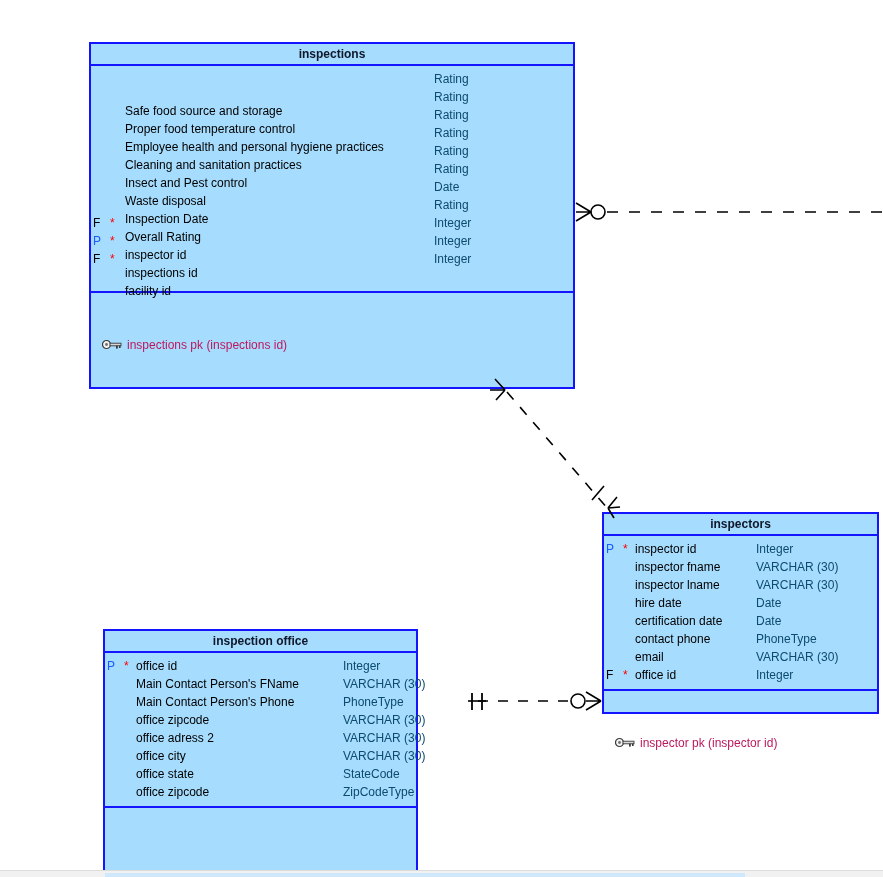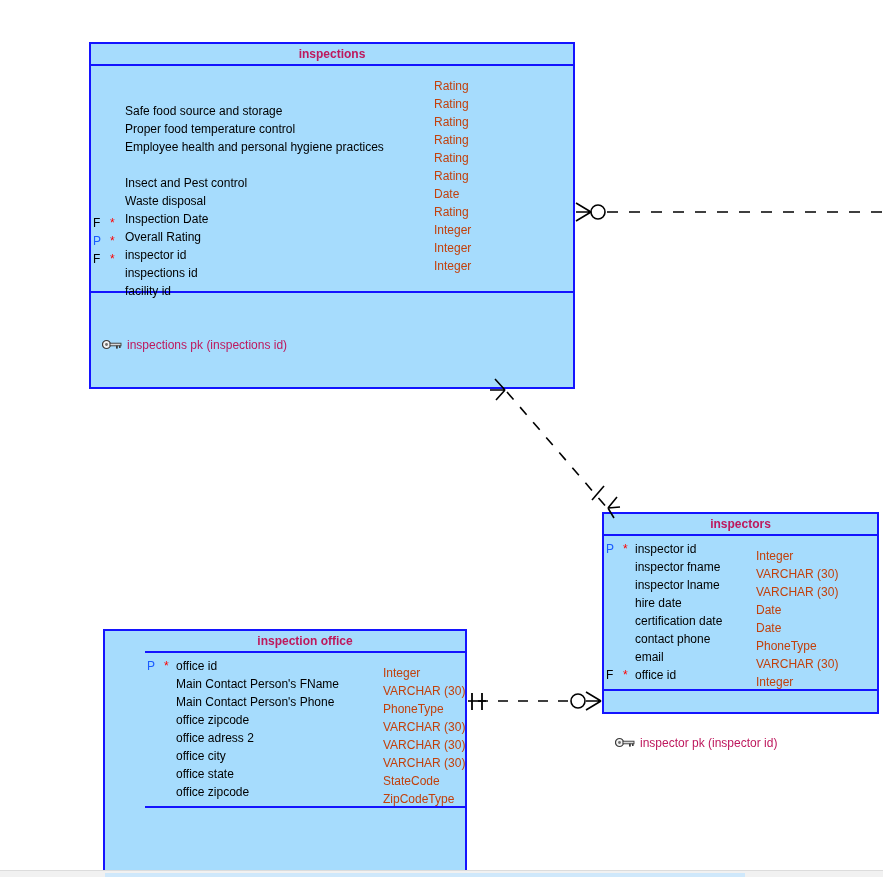--- a/index.html
+++ b/index.html
@@ -29,21 +29,21 @@
     background: #a6dcfd;
     border: 2px solid #1414ff;
     box-sizing: border-box;
   }
   .entity-header {
     height: 22px;
     line-height: 21px;
     text-align: center;
     font-weight: bold;
     font-size: 12px;
-    color: #be185d;
+    color: #0f172a;
     border-bottom: 2px solid #1414ff;
     box-sizing: border-box;
     background: #a6dcfd;
   }
   .attr-list {
     padding: 4px 0 3px 0;
     border-bottom: 2px solid #1414ff;
     box-sizing: border-box;
   }
   .attr-row {
@@ -69,22 +69,21 @@
     color: #ff0000;
     font-size: 12px;
     text-align: left;
   }
   .attr-name {
     position: absolute;
     color: #000000;
   }
   .attr-type {
     position: absolute;
-    color: #c2410c;
-    margin-top: 7px;
+    color: #0c4a6e;
   }
 
   .pk-footer {
     height: 24px;
     line-height: 24px;
     font-size: 12px;
     color: #be185d;
     position: relative;
     white-space: nowrap;
     margin-top: 40px;
@@ -104,21 +103,21 @@
 
   
   #ent-inspections { left: 89px; top: 42px; width: 486px; height: 347px; }
   #ent-inspections .attr-name { left: 34px; margin-top: 32px; }
   #ent-inspections .attr-type { left: 343px; }
 
   #ent-inspectors { left: 602px; top: 512px; width: 277px; height: 202px; }
   #ent-inspectors .attr-name { left: 31px; }
   #ent-inspectors .attr-type { left: 152px; }
 
-  #ent-office { left: 103px; top: 629px; width: 364px; height: 246px; padding-left: 40px; }
+  #ent-office { left: 103px; top: 629px; width: 315px; height: 246px; }
   #ent-office .attr-name { left: 31px; }
   #ent-office .attr-type { left: 238px; }
 
   
   #rels {
     position: absolute;
     left: 0; top: 0;
     width: 883px;
     height: 877px;
     pointer-events: none;
@@ -166,20 +165,21 @@
       </div>
       <div class="attr-row">
         <span class="attr-key fk"></span>
         <span class="attr-req"></span>
         <span class="attr-name">Employee health and personal hygiene practices</span>
         <span class="attr-type">Rating</span>
       </div>
       <div class="attr-row">
         <span class="attr-key fk"></span>
         <span class="attr-req"></span>
+        <span class="attr-name">Cleaning and sanitation practices</span>
         <span class="attr-type">Rating</span>
       </div>
       <div class="attr-row">
         <span class="attr-key fk"></span>
         <span class="attr-req"></span>
         <span class="attr-name">Insect and Pest control</span>
         <span class="attr-type">Rating</span>
       </div>
       <div class="attr-row">
         <span class="attr-key fk"></span>

